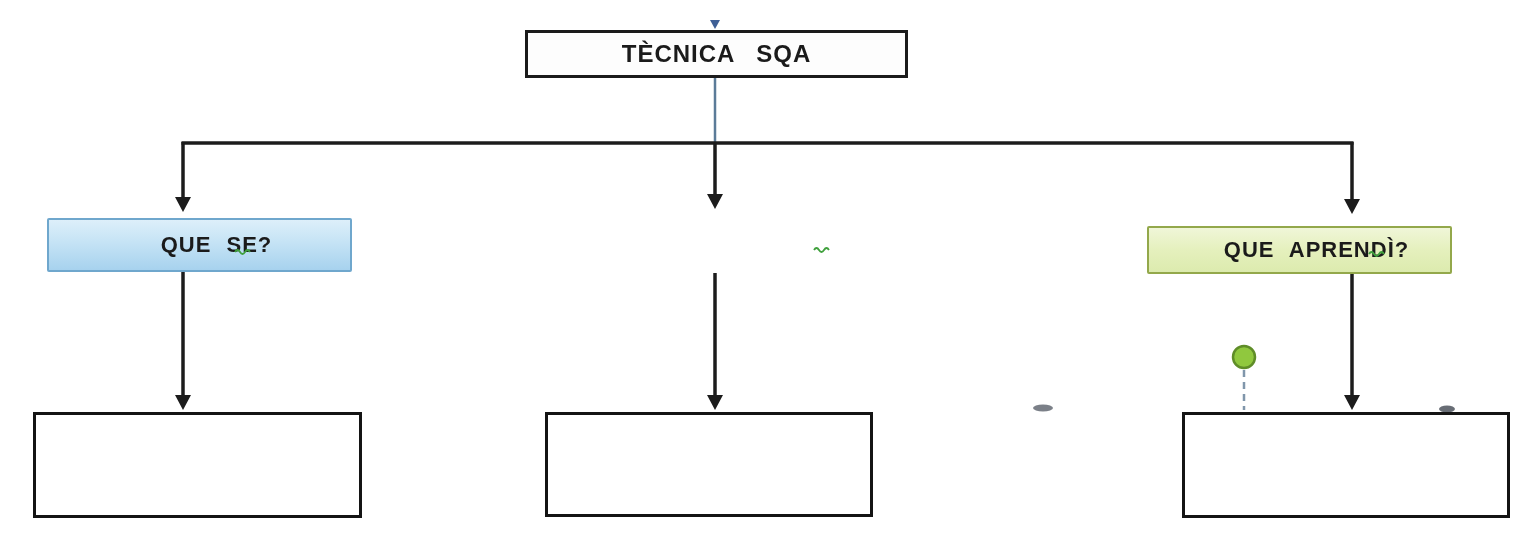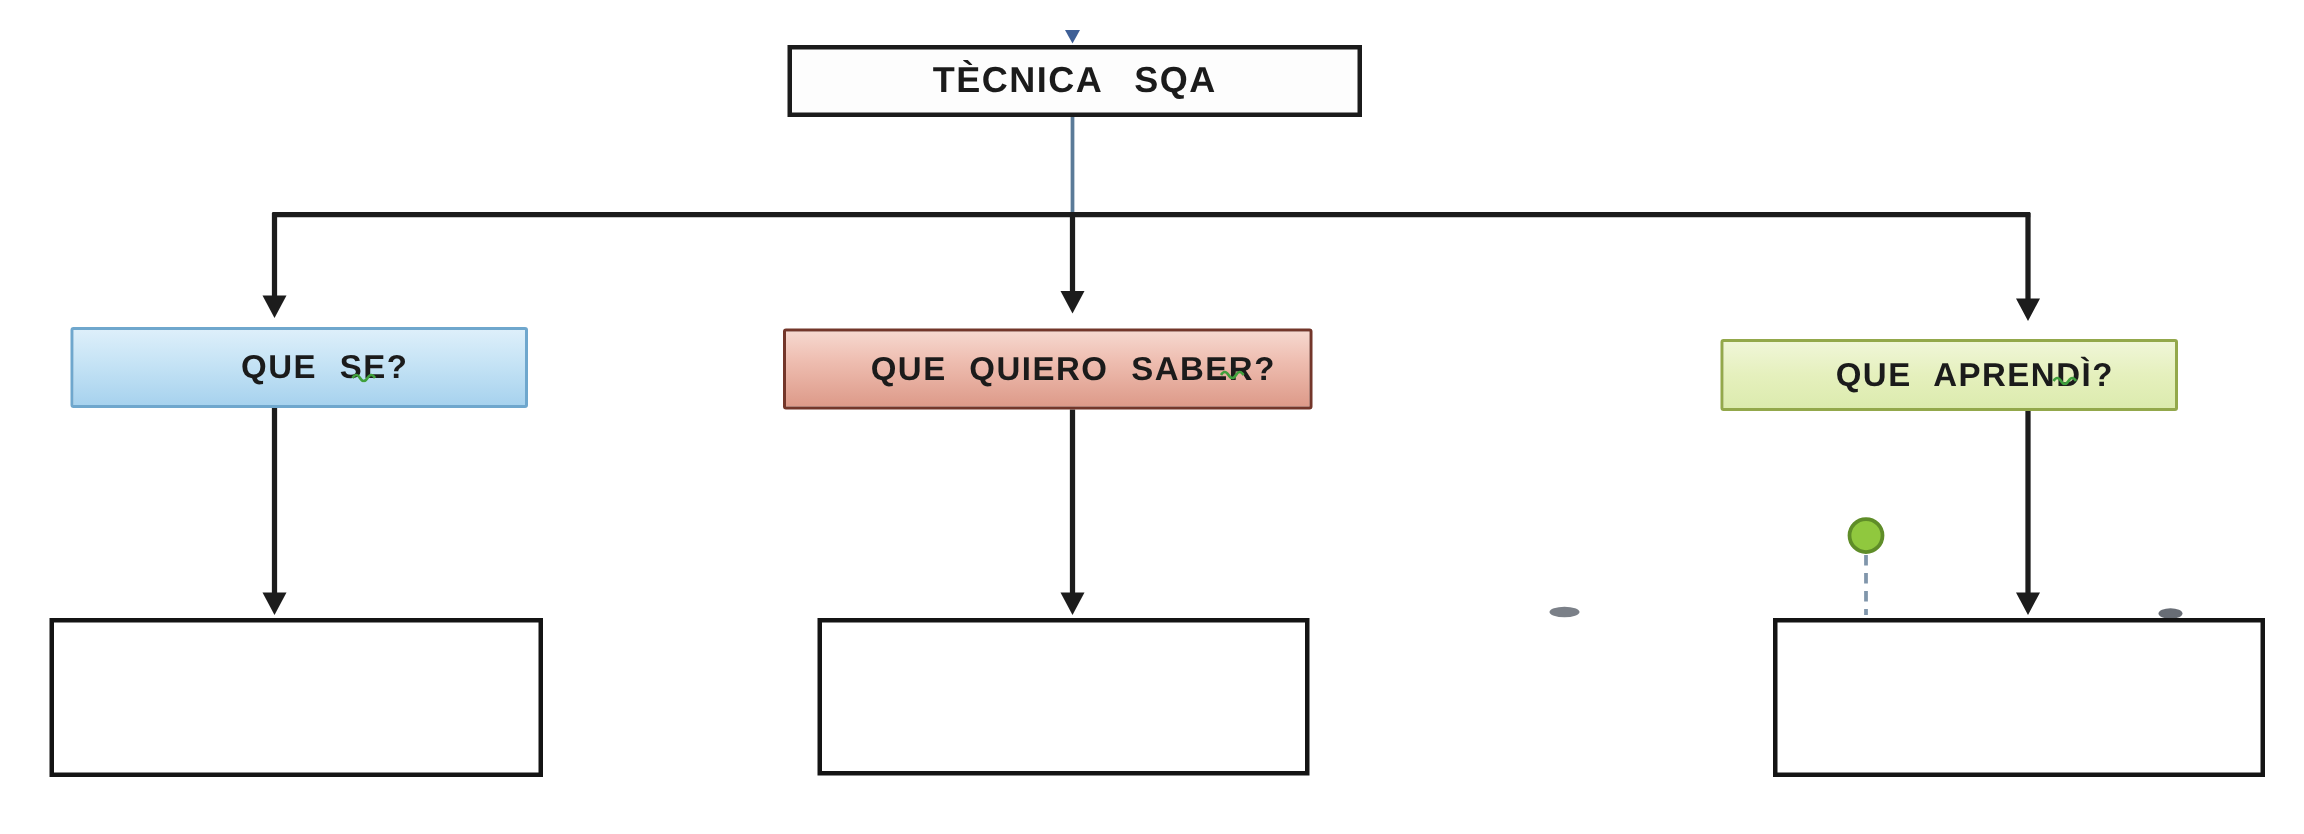--- a/index.html
+++ b/index.html
@@ -138,23 +138,20 @@
     <ellipse cx="1447" cy="409" rx="8" ry="3.5" fill="#686d75"></ellipse>
   </svg>
 
   <div class="shape title-box">
     <span class="label">TÈCNICA SQA</span>
   </div>
 
   <div class="shape branch branch-blue">
     <span class="label">QUE SE?</span>
   </div>
-  <div class="shape branch branch-red">
-    <span class="label">QUE QUIERO SABER?</span>
-  </div>
   <div class="shape branch branch-green">
     <span class="label">QUE APRENDÌ?</span>
   </div>
 
   <svg class="squiggle squiggle-1" viewBox="0 0 20 8" xmlns="http://www.w3.org/2000/svg">
     <path d="M1 5 Q3.5 1 6 5 T11 5 T16 5" stroke="#3fa03c" stroke-width="1.8" fill="none"></path>
   </svg>
   <svg class="squiggle squiggle-2" viewBox="0 0 20 8" xmlns="http://www.w3.org/2000/svg">
     <path d="M1 5 Q3.5 1 6 5 T11 5 T16 5" stroke="#3fa03c" stroke-width="1.8" fill="none"></path>
   </svg>

